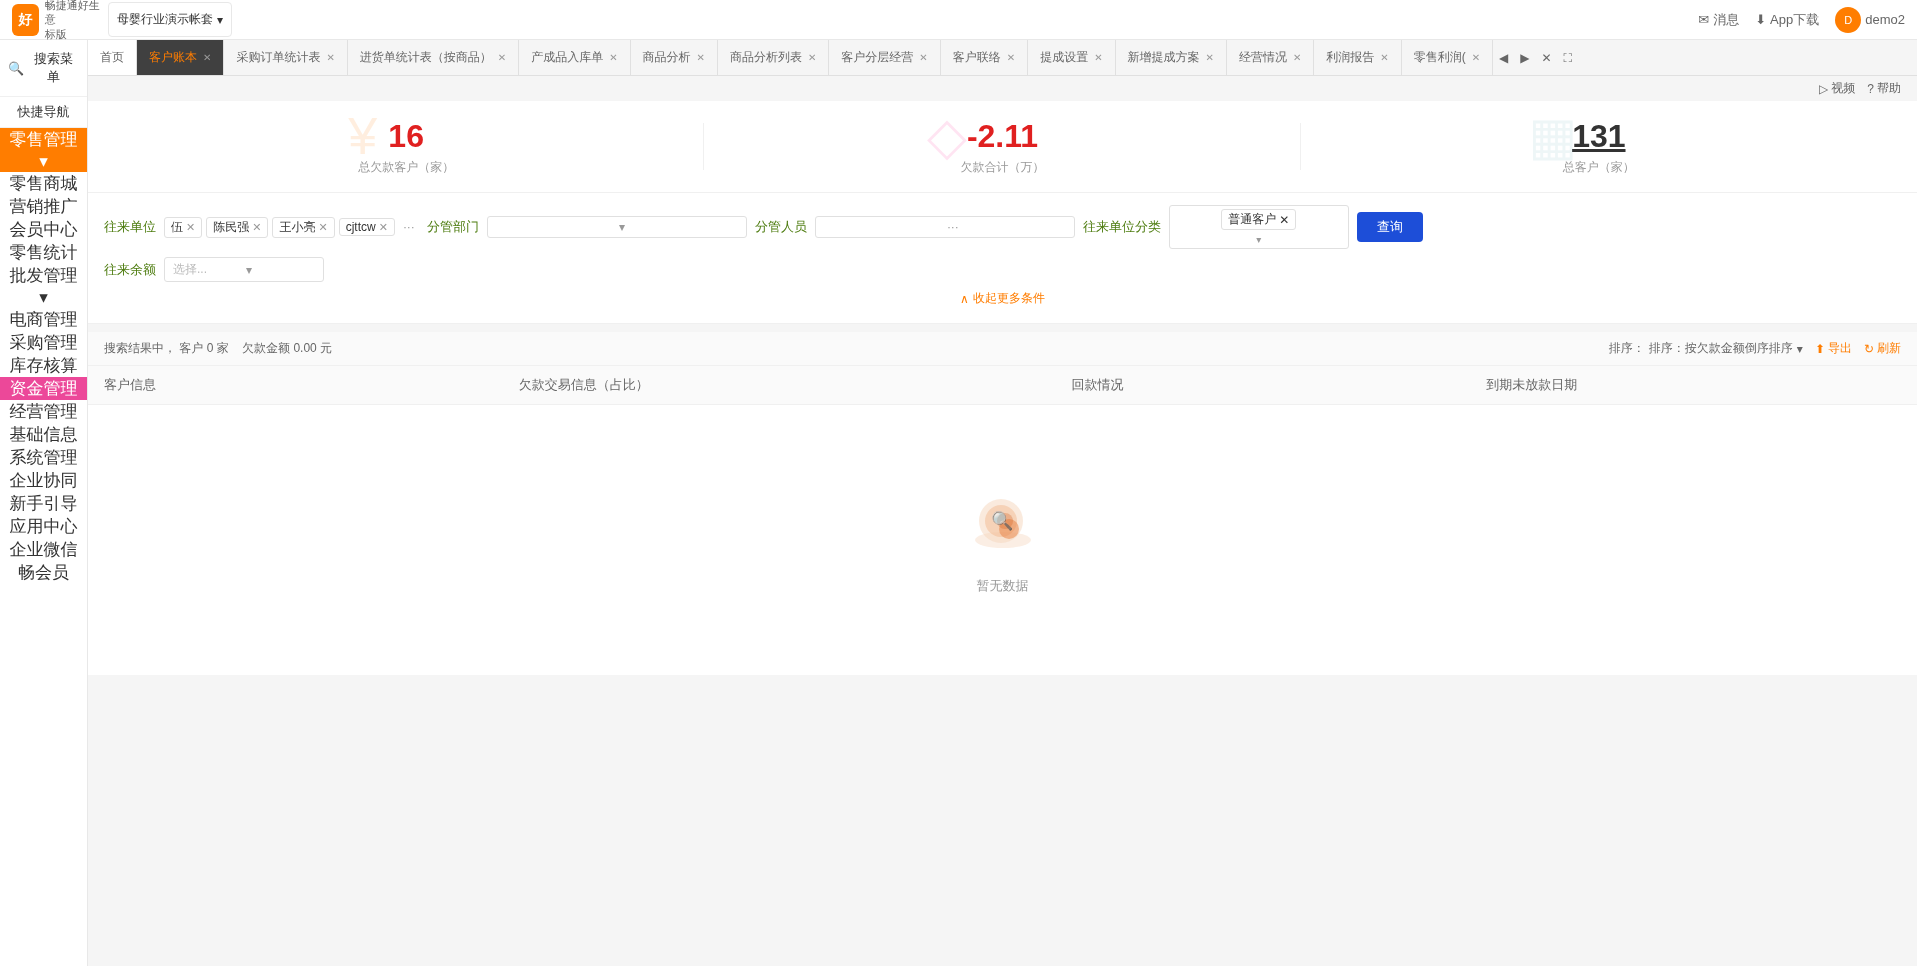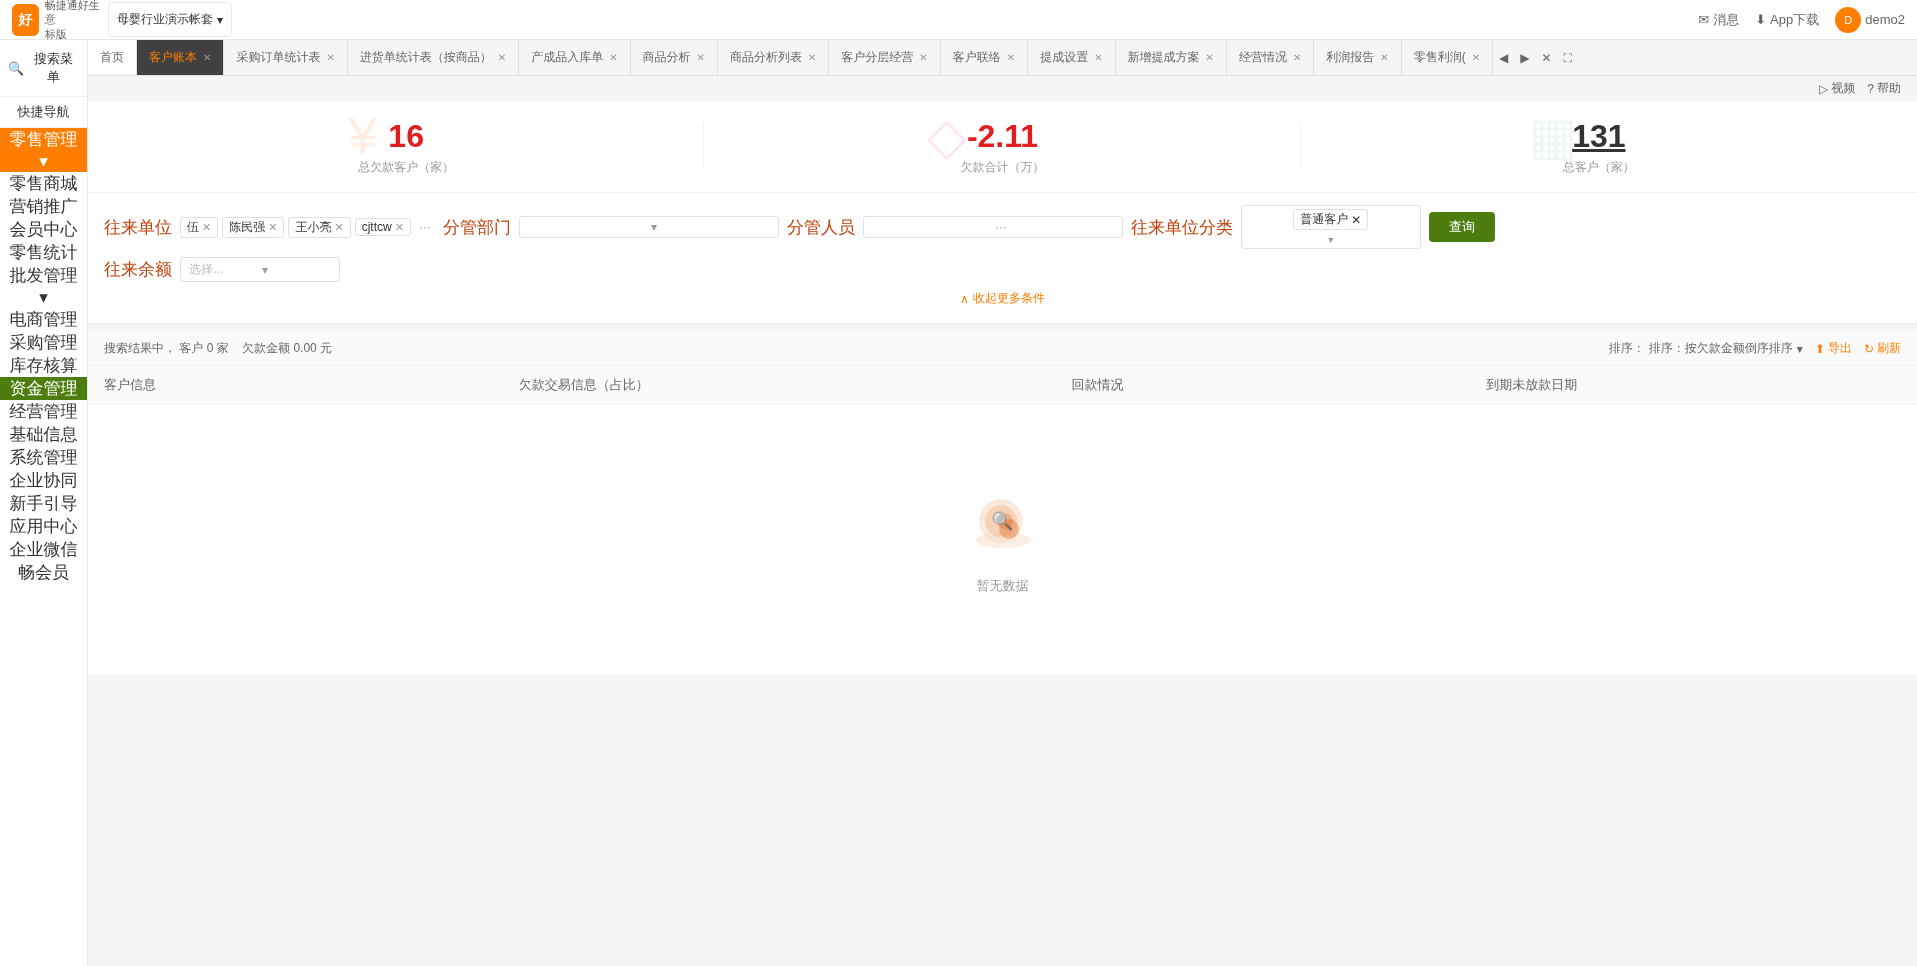--- a/index.html
+++ b/index.html
@@ -46,33 +46,33 @@
     .stat-item { flex: 1; text-align: center; position: relative; }
     .stat-item:not(:last-child)::after { content: ''; position: absolute; right: 0; top: 10%; height: 80%; width: 1px; background: #f0f0f0; }
     .stat-value { font-size: 32px; font-weight: bold; line-height: 1.2; }
     .stat-value.red { color: #e02020; }
     .stat-value.dark { color: #333; }
     .stat-label { font-size: 12px; color: #999; margin-top: 4px; }
 
     
     .filter-area { background: #fff; padding: 12px 16px; border-bottom: 1px solid #f0f0f0; margin-bottom: 8px; }
     .filter-row { display: flex; align-items: center; gap: 8px; margin-bottom: 8px; flex-wrap: wrap; }
-    .filter-label { font-size: 17px; color: #c2410c; white-space: nowrap; }
+    .filter-label { font-size: 13px; color: #4d7c0f; white-space: nowrap; }
     .filter-tags { display: flex; align-items: center; gap: 4px; flex-wrap: wrap; }
     .filter-tag { display: flex; align-items: center; gap: 3px; border: 1px solid #e0e0e0; border-radius: 3px; padding: 1px 6px; font-size: 12px; background: #fff; }
     .filter-tag .close { color: #999; cursor: pointer; font-size: 11px; }
     .filter-more { color: #999; cursor: pointer; font-size: 12px; padding: 2px 4px; }
     .filter-select { display: flex; align-items: center; border: 1px solid #e0e0e0; border-radius: 3px; padding: 3px 8px; min-width: 160px; gap: 4px; cursor: pointer; }
     .filter-select span { flex: 1; font-size: 12px; color: #999; }
     .filter-select-wide { min-width: 260px; }
     .filter-select-dots { color: #999; cursor: pointer; padding: 0 4px; }
     .filter-category-select { display: flex; align-items: center; border: 1px solid #e0e0e0; border-radius: 3px; padding: 3px 8px; min-width: 180px; gap: 4px; cursor: pointer; flex-direction: column; }
     .customer-tag { display: flex; align-items: center; gap: 3px; border: 1px solid #e0e0e0; border-radius: 3px; padding: 1px 6px; font-size: 12px; background: #fff; }
     .collapse-btn { display: flex; align-items: center; gap: 4px; color: #ff7d00; font-size: 12px; cursor: pointer; margin: 4px auto; width: fit-content; }
-    .query-btn { background: #4d7c0f; color: #fff; border: none; border-radius: 4px; padding: 6px 20px; font-size: 13px; cursor: pointer; }
+    .query-btn { background: #1d4ed8; color: #fff; border: none; border-radius: 4px; padding: 6px 20px; font-size: 13px; cursor: pointer; }
 
     
     .search-result-bar { display: flex; align-items: center; justify-content: space-between; padding: 8px 16px; background: #fafafa; font-size: 12px; color: #666; border-bottom: 1px solid #f0f0f0; }
     .search-result-bar-left { display: flex; align-items: center; gap: 12px; }
     .search-result-bar-right { display: flex; align-items: center; gap: 12px; }
     .sort-select { display: flex; align-items: center; gap: 4px; cursor: pointer; }
     .export-btn { display: flex; align-items: center; gap: 3px; color: #ff7d00; cursor: pointer; }
     .refresh-btn { display: flex; align-items: center; gap: 3px; color: #ff7d00; cursor: pointer; }
 
     
@@ -160,21 +160,21 @@
       </div>
       <div class="sidebar-item">
         <span>电商管理</span>
       </div>
       <div class="sidebar-item">
         <span>采购管理</span>
       </div>
       <div class="sidebar-item">
         <span>库存核算</span>
       </div>
-      <div class="sidebar-item" style="background:#4d7c0f;color:#fff;">
+      <div class="sidebar-item" style="background:#ec4899;color:#fff;">
         <span>资金管理</span>
       </div>
       <div class="sidebar-item">
         <span>经营管理</span>
       </div>
       <div class="sidebar-item">
         <span>基础信息</span>
       </div>
       <div class="sidebar-item">
         <span>系统管理</span>

